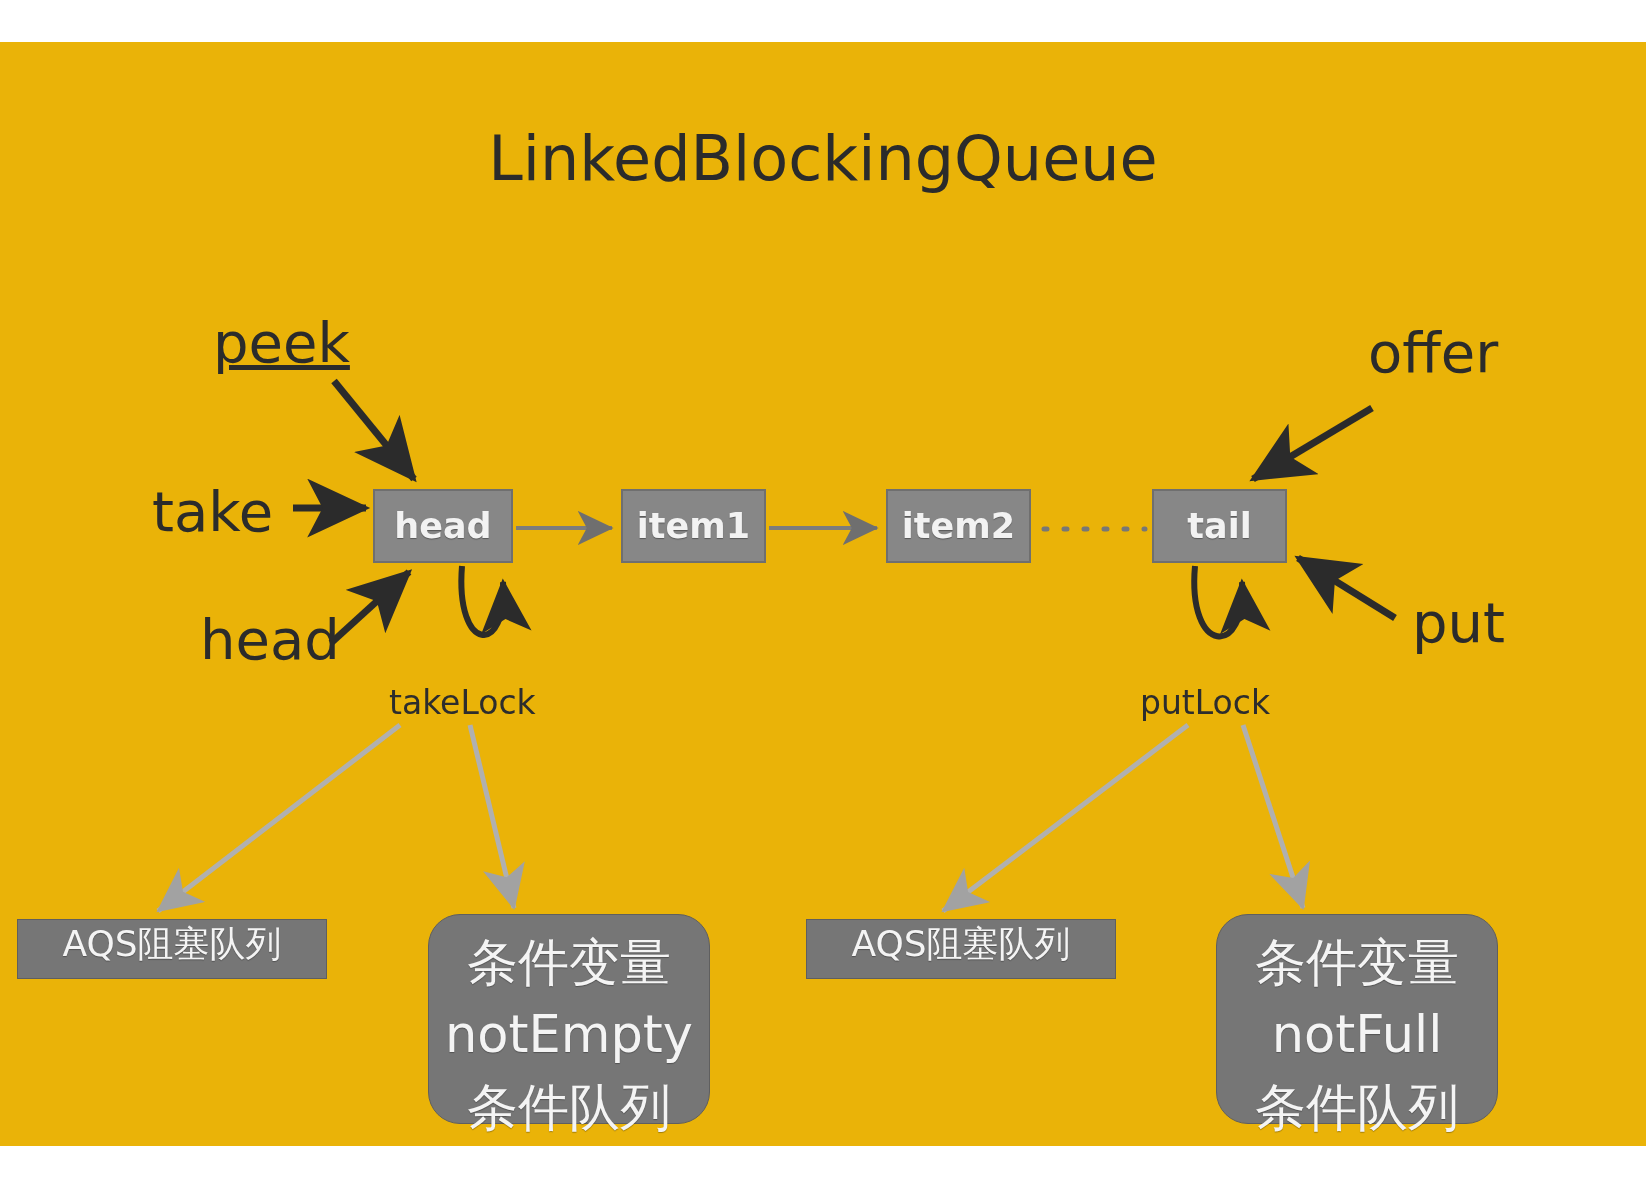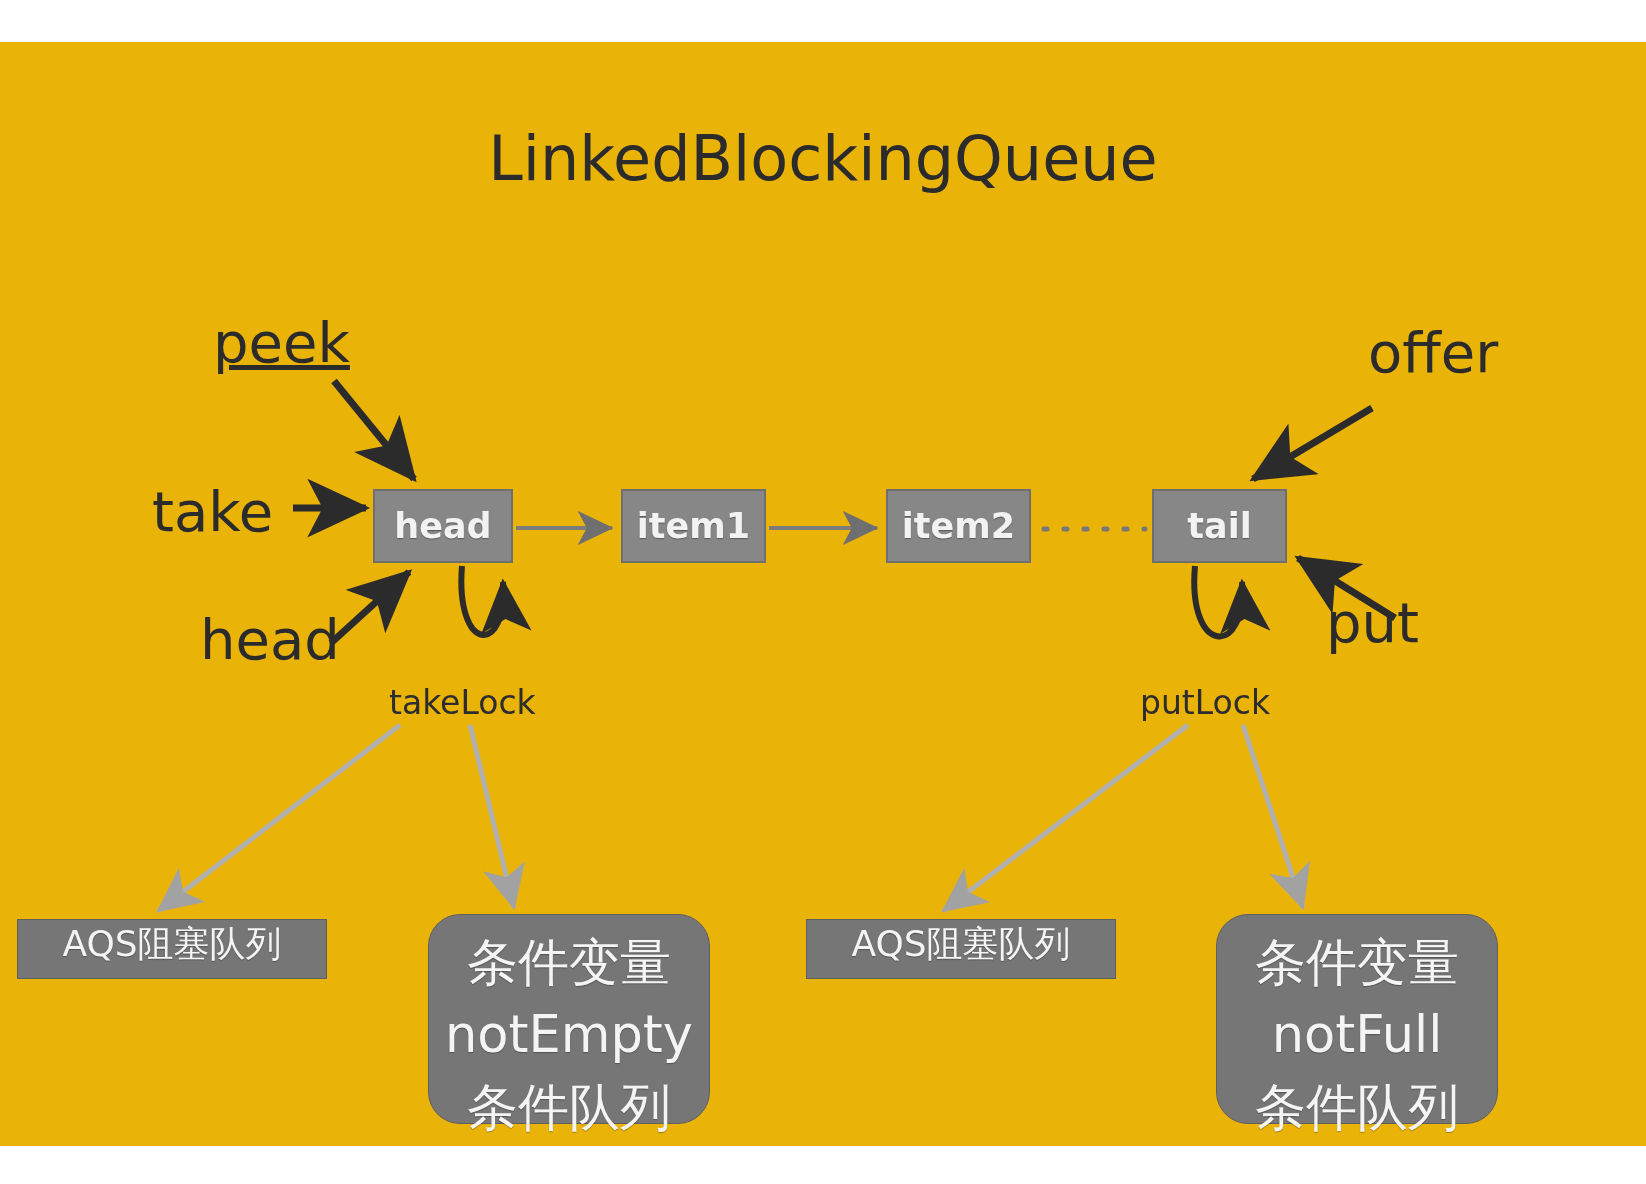--- a/index.html
+++ b/index.html
@@ -42,21 +42,21 @@
   
   .oplabel{
     position:absolute;
     font-family:"DejaVu Sans", sans-serif;
     font-size:56px;color:#2b2b2b;white-space:nowrap;
   }
   #op-peek{left:213px;top:268px;text-decoration:underline;}
   #op-take{left:152px;top:437px;}
   #op-poll{left:200px;top:565px;}
   #op-offer{left:1368px;top:278px;}
-  #op-put{left:1326px;top:548px;}
+  #op-put{left:1412px;top:548px;}
 
   
   .locklabel{
     position:absolute;
     font-family:"DejaVu Sans", sans-serif;
     font-size:33px;color:#2d2d2d;white-space:nowrap;text-align:center;
   }
   #lbl-takelock{left:389px;top:641px;}
   #lbl-putlock{left:1140px;top:641px;}
 

